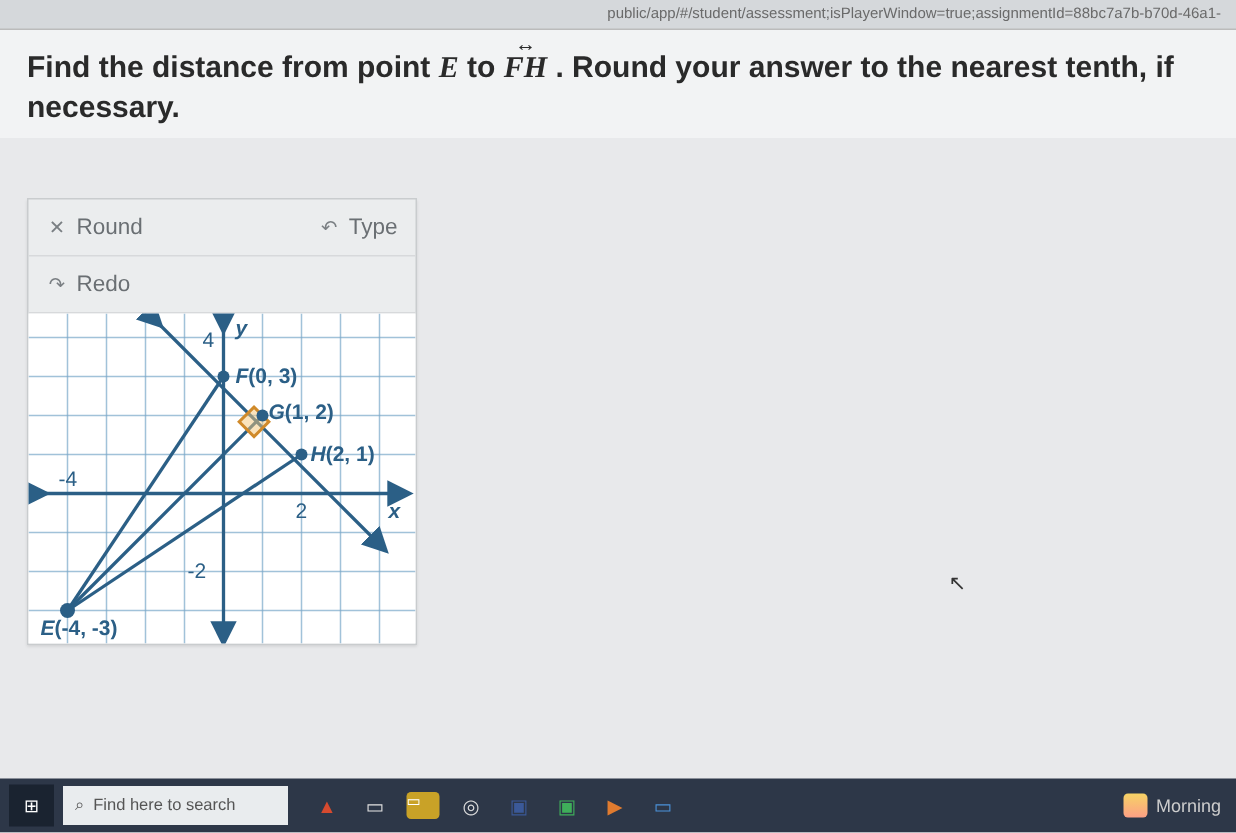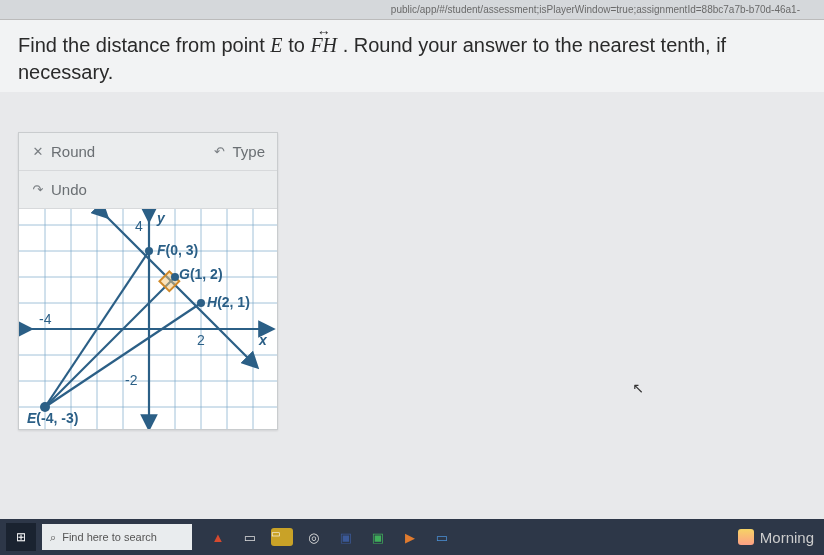--- a/index.html
+++ b/index.html
@@ -7,33 +7,34 @@
       font-family: Arial, sans-serif;
       background: #e8e9eb;
       width: 824px;
       height: 555px;
       overflow: hidden;
       position: relative;
     }
     .url-bar {
       font-size: 10px;
       color: #6a6a6a;
-      padding: 4px 24px;
+      padding: 4px 10px;
       background: #d5d8db;
       border-bottom: 1px solid #bbb;
       text-align: right;
       white-space: nowrap;
       overflow: hidden;
     }
     .question-area {
       padding: 12px 18px 6px 18px;
       background: #f2f3f4;
       font-size: 20px;
       color: #2a2a2a;
       line-height: 1.35;
+      font-weight: bold;
     }
     .question-area .mathvar { font-style: italic; font-family: "Times New Roman", serif; }
     .question-area .arrow-over { position: relative; display: inline-block; }
     .question-area .arrow-over::before {
       content: "↔";
       position: absolute;
       top: -10px; left: 0; right: 0;
       font-size: 14px;
       text-align: center;
     }
@@ -134,21 +135,21 @@
     .red { color: #d64a2f; }
     .yellow { background:#c9a227; color:#fff; border-radius:3px; width:22px; height:18px; font-size:10px;}
     .blue { color:#4a90d6;}
     .green { color:#3fae5a;}
     .orange { color:#e07b2f;}
     .dkblue { color:#3b5998;}
     .taskbar-right {
       margin-left: auto;
       display: flex; align-items: center; gap: 6px;
       color: #ccc;
-      font-size: 15px;
+      font-size: 12px;
       padding-right: 4px;
       padding-left: 14px;
     }
     .weather-ic { width:16px; height:16px; background: linear-gradient(#f6d365,#fda085); border-radius:3px; }
   </style>
 </head>
 <body>
 
 <div class="url-bar">
   <span>public/app/#/student/assessment;isPlayerWindow=true;assignmentId=88bc7a7b-b70d-46a1-</span>
@@ -172,21 +173,21 @@
     <span style="flex:1"></span>
     <span class="tool-btn">
       <span class="tool-icon">↶</span>
       <span>Type</span>
     </span>
   </div>
 
   <div class="tool-row">
     <span class="tool-btn">
       <span class="tool-icon">↷</span>
-      <span>Undo</span>
+      <span>Redo</span>
     </span>
   </div>
 
   <div class="graph-wrap">
     <svg class="graph" viewBox="0 0 258 220">
 
       <defs>
         <marker id="ah" markerWidth="8" markerHeight="8" refX="4" refY="4" orient="auto">
           <path d="M0,0 L8,4 L0,8 z" class="arrowhead"></path>
         </marker>

